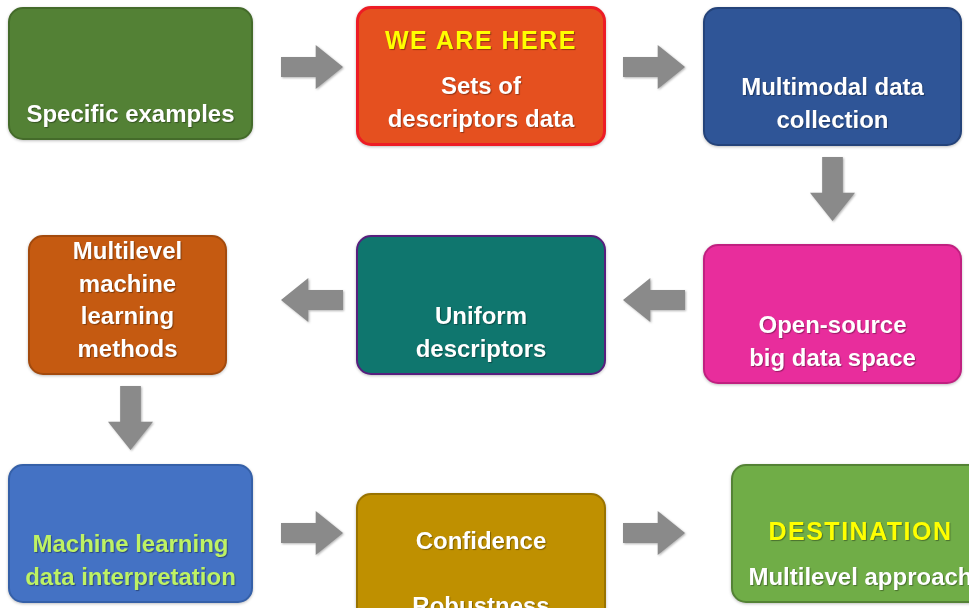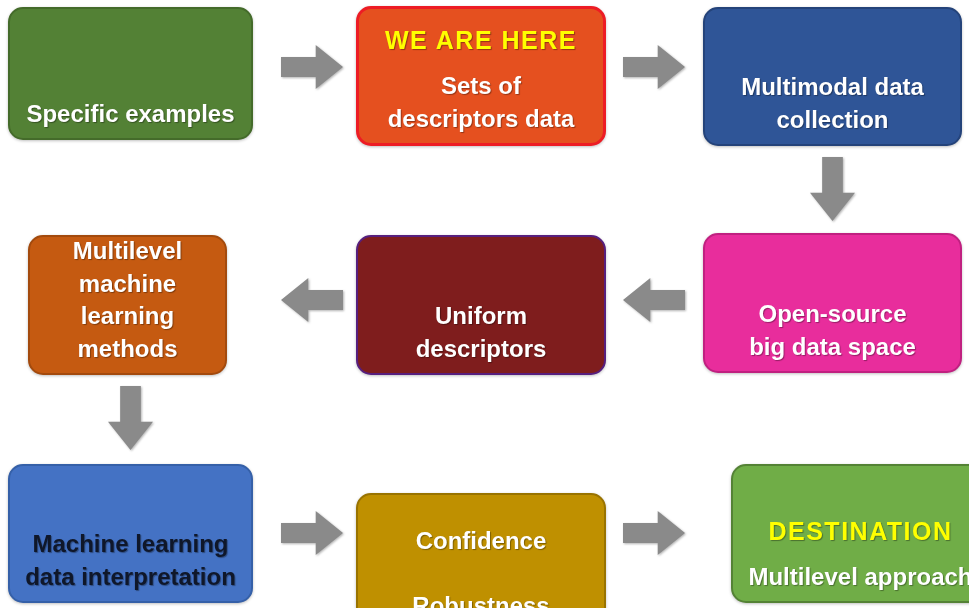--- a/index.html
+++ b/index.html
@@ -34,21 +34,21 @@
     letter-spacing: 1.5px;
     white-space: pre-line;
   }
   .box-headline:empty { display: none; }
   .box-body { white-space: pre-line; }
 
   
   .pos-r1c1 { left: 8px;   top: 7px;   width: 245px; height: 133px; }
   .pos-r1c2 { left: 356px; top: 6px;   width: 250px; height: 140px; border-width: 3px; }
   .pos-r1c3 { left: 703px; top: 7px;   width: 259px; height: 139px; }
-  .pos-r2c3 { left: 703px; top: 233px; width: 259px; height: 140px; }
+  .pos-r2c3 { left: 703px; top: 244px; width: 259px; height: 140px; }
   .pos-r2c2 { left: 356px; top: 235px; width: 250px; height: 140px; }
   .pos-r2c1 { left: 8px;   top: 235px; width: 199px; height: 140px; margin-left: 20px; }
   .pos-r3c1 { left: 8px;   top: 464px; width: 245px; height: 139px; }
   .pos-r3c2 { left: 356px; top: 464px; width: 250px; height: 139px; }
   .pos-r3c3 { left: 703px; top: 464px; width: 259px; height: 139px; }
 
   
   .arrow {
     position: absolute;
     filter: drop-shadow(1px 1px 1px rgba(0,0,0,0.3));
@@ -104,41 +104,41 @@
   <div class="box pos-r2c3" style="background-color: rgb(232, 45, 156); border-color: rgb(192, 32, 128); color: rgb(255, 255, 255);">
 
     <span class="box-body">Open-source
 big data space</span>
   </div>
 
   <div class="arrow ar-4">
     <div class="arrow-shape dir-left" style="background-color: rgb(138, 138, 138);"></div>
   </div>
 
-  <div class="box pos-r2c2" style="background-color: #7f1d1d; border-color: rgb(87, 31, 126); color: rgb(255, 255, 255);">
+  <div class="box pos-r2c2" style="background-color: #0f766e; border-color: rgb(87, 31, 126); color: rgb(255, 255, 255);">
 
     <span class="box-body">Uniform
 descriptors</span>
   </div>
 
   <div class="arrow ar-5">
     <div class="arrow-shape dir-left" style="background-color: rgb(138, 138, 138);"></div>
   </div>
 
   <div class="box pos-r2c1" style="background-color: rgb(197, 90, 17); border-color: rgb(163, 74, 13); color: rgb(255, 255, 255);">
 
     <span class="box-body">Multilevel machine
 learning methods</span>
   </div>
 
   <div class="arrow ar-6">
     <div class="arrow-shape dir-down" style="background-color: rgb(138, 138, 138);"></div>
   </div>
 
-  <div class="box pos-r3c1" style="background-color: rgb(68, 114, 196); border-color: rgb(53, 96, 168); color: #0f172a;">
+  <div class="box pos-r3c1" style="background-color: rgb(68, 114, 196); border-color: rgb(53, 96, 168); color: #bef264;">
 
     <span class="box-body">Machine learning
 data interpretation</span>
   </div>
 
   <div class="arrow ar-7">
     <div class="arrow-shape dir-right" style="background-color: rgb(138, 138, 138);"></div>
   </div>
 
   <div class="box pos-r3c2" style="background-color: rgb(191, 144, 0); border-color: rgb(153, 115, 0); color: rgb(255, 255, 255); margin-top: 29px;">

